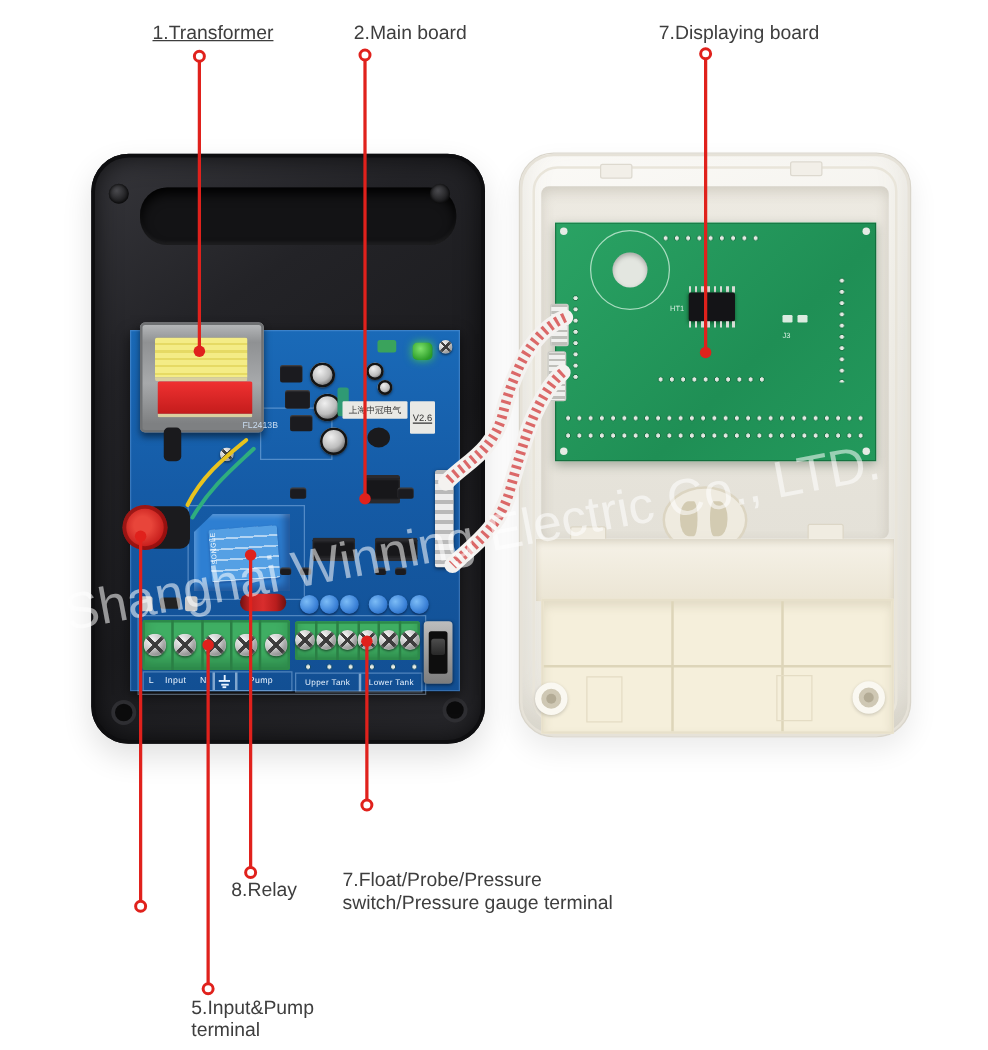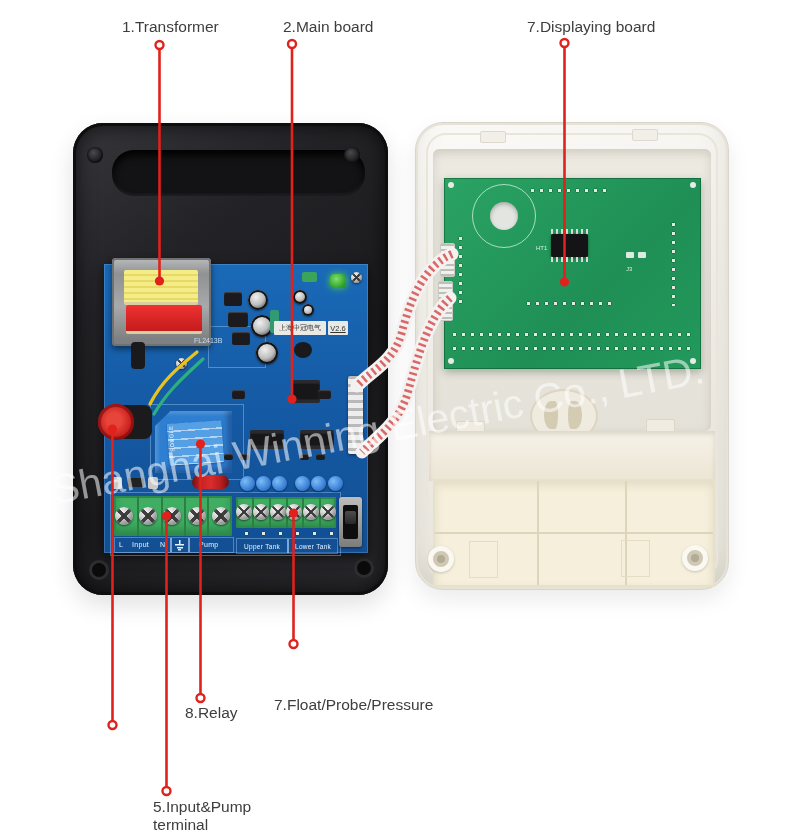--- a/index.html
+++ b/index.html
@@ -104,21 +104,21 @@
       <div class="cap" style="left:152px;top:78px;width:22px;height:22px;"></div>
       <div class="cap" style="left:189px;top:26px;width:14px;height:14px;"></div>
       <div class="cap" style="left:198px;top:40px;width:12px;height:12px;"></div>
       <div class="abs" style="left:166px;top:46px;width:9px;height:23px;background:#2f9a74;border-radius:2px;"></div>
       <div class="abs" style="left:198px;top:8px;width:15px;height:10px;background:#3aa35c;border-radius:2px;"></div>
       <div class="abs" style="left:226px;top:10px;width:16px;height:14px;border-radius:4px;
            background:radial-gradient(circle at 40% 35%,#7de26a,#2a9b28 75%);box-shadow:0 0 7px #49cf49;"></div>
 
       <div class="abs" style="left:170px;top:57px;width:52px;height:14px;background:#e9e9e5;border-radius:1px;
            display:flex;align-items:center;justify-content:center;color:#333;font-size:7px;white-space:nowrap;overflow:hidden;">上海中冠电气</div>
-      <div class="abs" style="left:224px;top:57px;width:20px;height:14px;background:#e9e9e5;border-radius:1px;
+      <div class="abs" style="left:224px;top:57px;width:20px;height:26px;background:#e9e9e5;border-radius:1px;
            display:flex;align-items:center;justify-content:center;color:#333;font-size:7.5px;text-decoration:underline;">V2.6</div>
 
       <div class="screwx" style="left:247px;top:8px;width:11px;height:11px;"></div>
       <div class="screwx" style="left:72px;top:94px;width:11px;height:11px;"></div>
       <div class="abs" style="left:27px;top:78px;width:14px;height:27px;background:#1a1a1d;border-radius:4px;"></div>
       <div class="abs" style="left:190px;top:78px;width:18px;height:16px;background:#1a1a1d;border-radius:50%;"></div>
 
       <div class="abs" style="left:-6px;top:140px;width:54px;height:36px;">
         <div class="abs" style="left:18px;top:1px;width:36px;height:34px;background:#1b1b1e;border-radius:8px;"></div>
         <div class="abs" style="left:0;top:0;width:36px;height:36px;border-radius:50%;
@@ -318,25 +318,26 @@
       <circle cx="159.5" cy="45" r="4"></circle>
         <circle cx="292" cy="44" r="4"></circle>
       <circle cx="564.5" cy="43" r="4"></circle>
         <circle cx="112.5" cy="725" r="4"></circle>
       <circle cx="166.5" cy="791" r="4"></circle>
         <circle cx="200.5" cy="698" r="4"></circle>
       <circle cx="293.5" cy="644" r="4"></circle>
     </g>
   </svg>
 
-  <div class="lbl" style="left:122px;top:18px;">1.Transformer</div>
+  <div class="lbl" style="left:122px;top:18px;text-decoration:underline;">1.Transformer</div>
   <div class="lbl" style="left:267px;top:18px;margin-left:16px;">2.Main board</div>
   <div class="lbl" style="left:527px;top:18px;">7.Displaying board</div>
   <div class="lbl" style="left:153px;top:798px;">
     <span style="display:block;">5.Input&amp;Pump</span>
     <span style="display:block;">terminal</span>
   </div>
   <div class="lbl" style="left:185px;top:704px;">8.Relay</div>
   <div class="lbl" style="left:274px;top:652px;">
     <span style="display:block;margin-top:44px;">7.Float/Probe/Pressure</span>
+    <span style="display:block;">switch/Pressure gauge terminal</span>
   </div>
 
 </div>
 
 </body></html>

